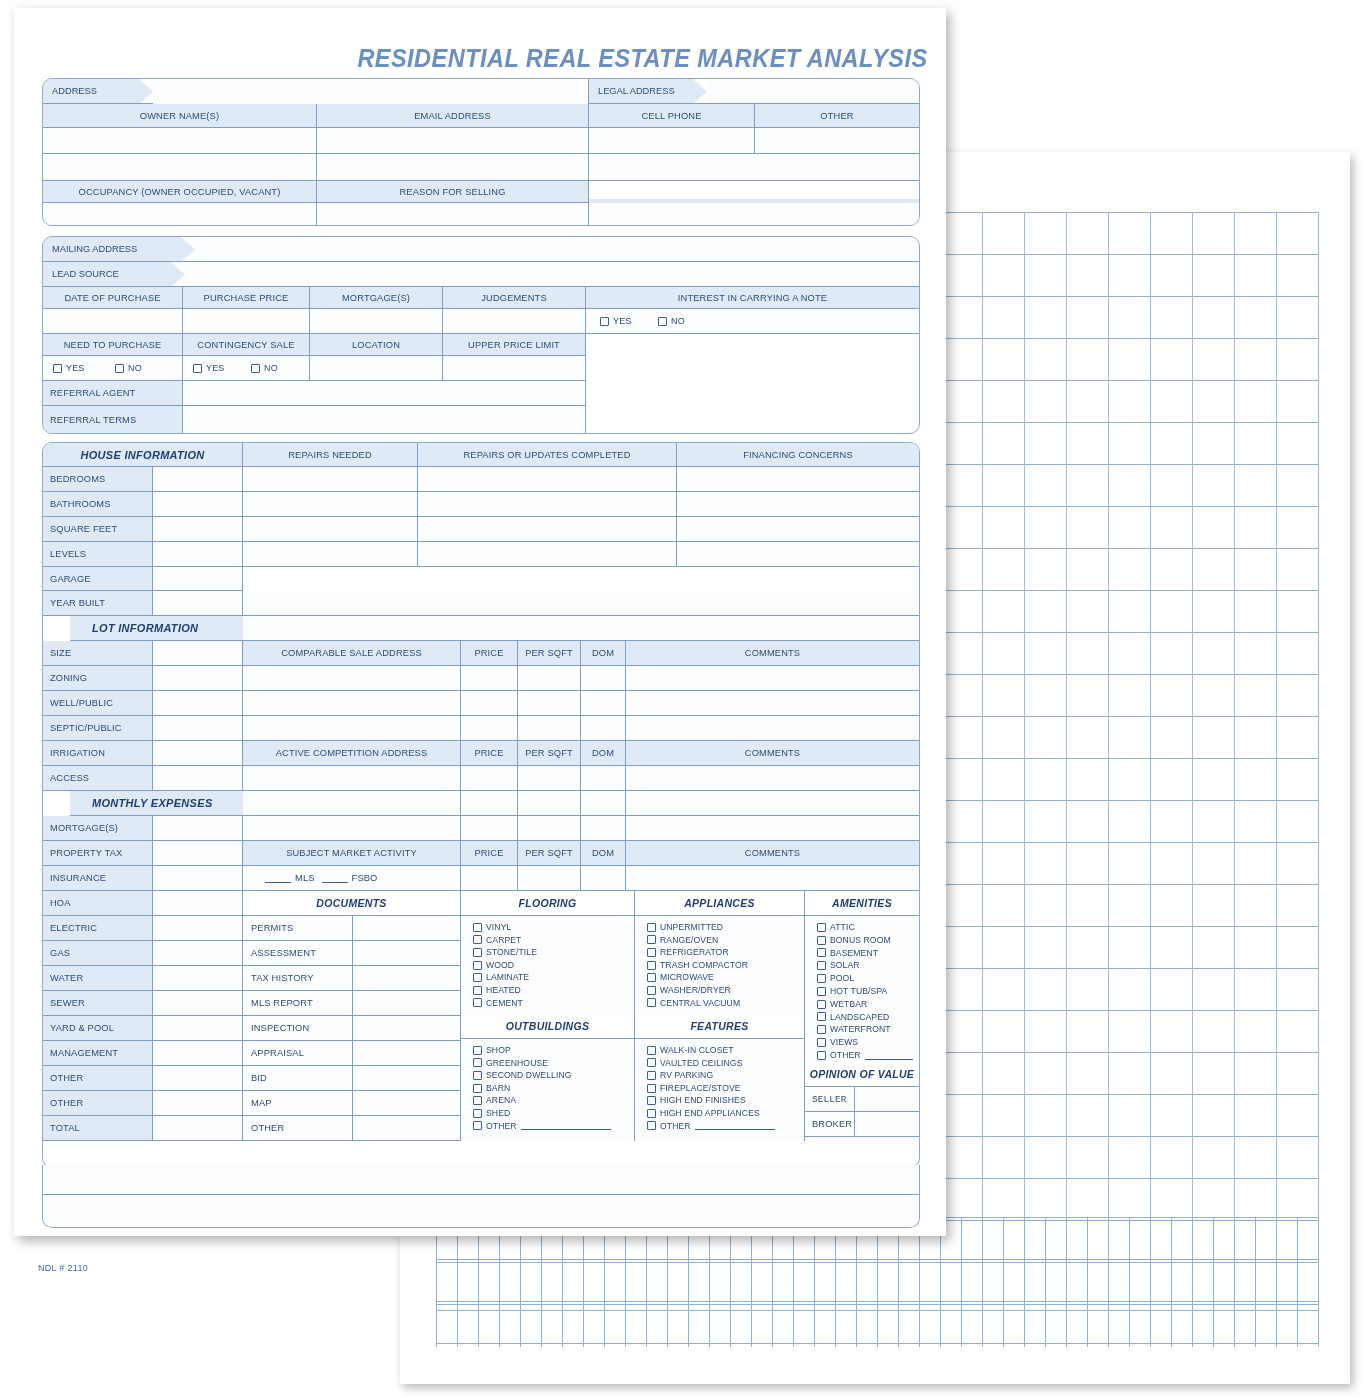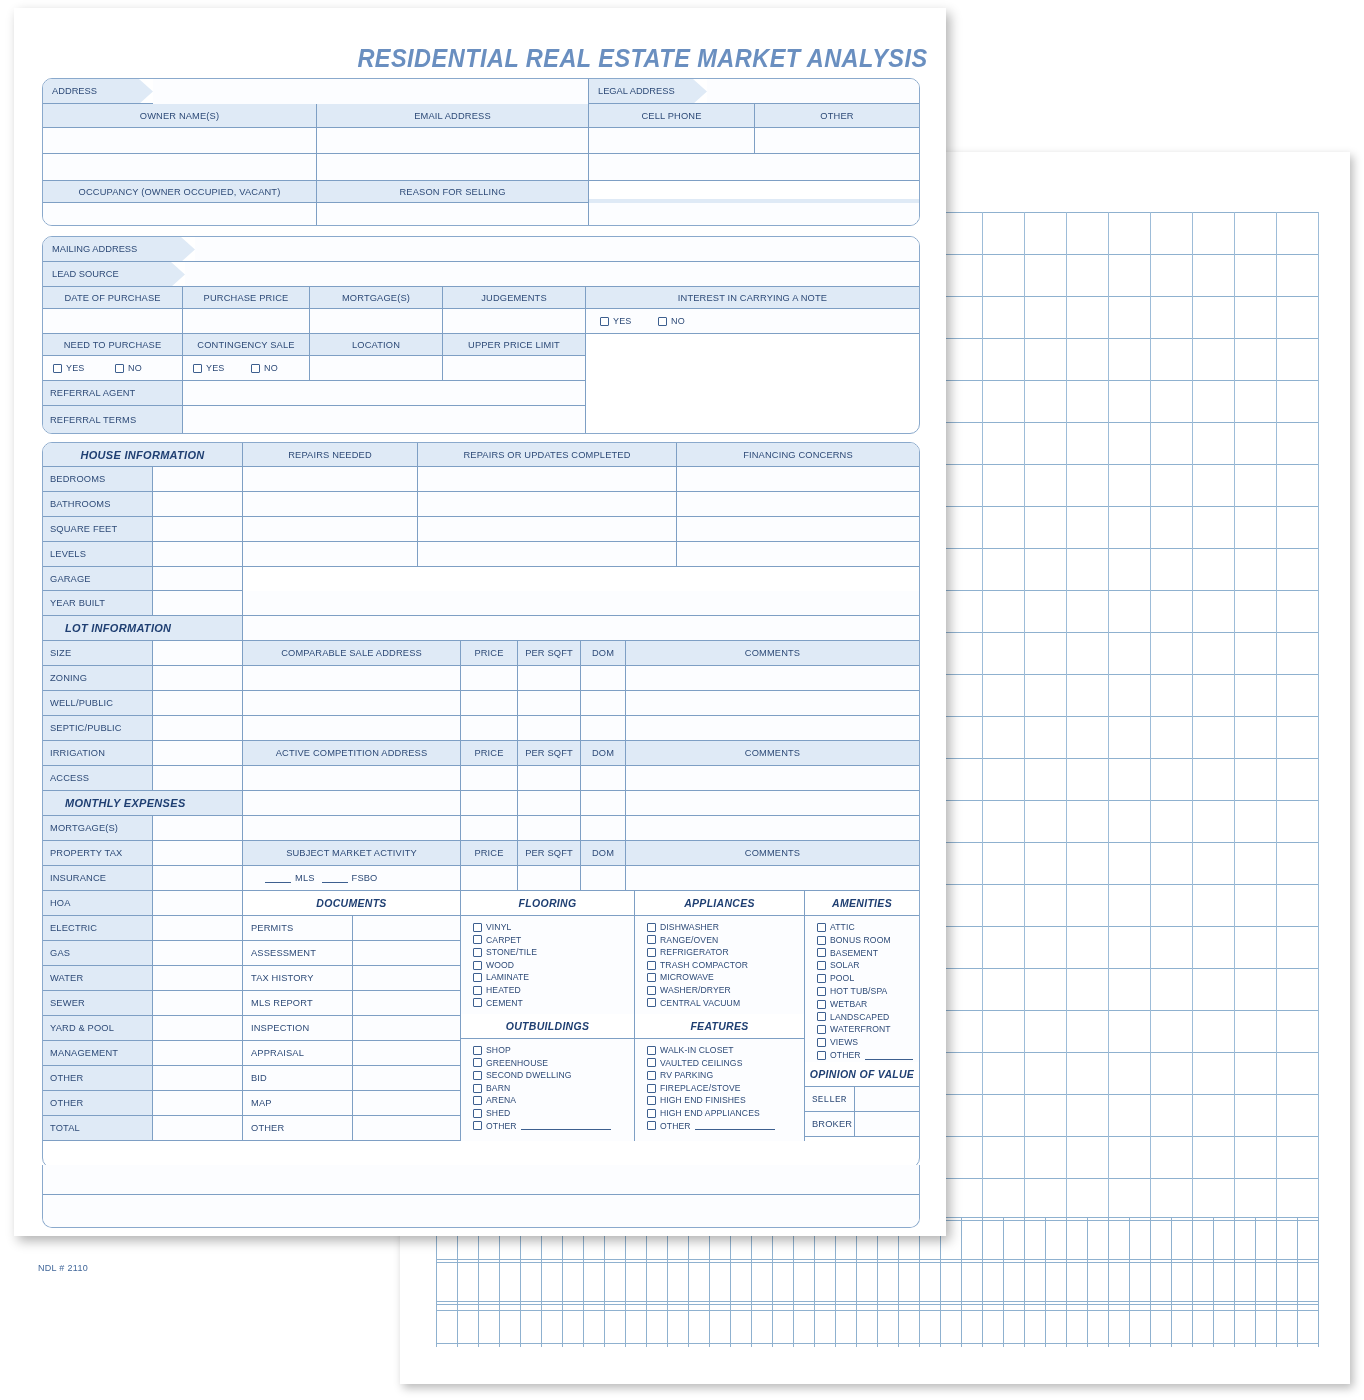--- a/index.html
+++ b/index.html
@@ -88,21 +88,21 @@
   .cell.inp{ background:#fcfdff; }
   .cell.nb-r{ border-right:none; }
   .cell.nb-b{ border-bottom:none; }
   .sect{
     background:#dfeaf6;
     font-style:italic; font-weight:bold;
     font-size:11px; color:#1f3f72;
     justify-content:center;
     letter-spacing:0.3px;
   }
-  .sect.left{ justify-content:flex-start; padding-left:22px; }
+  .sect.left{ justify-content:flex-start; padding-left:22px;margin-left:27px; }
   .grouphdr{
     background:#ffffff;
     font-style:italic; font-weight:bold;
     font-size:10.5px; color:#1f3f72;
     justify-content:center;
     letter-spacing:0.3px;
   }
 
   
   .tab{
@@ -514,21 +514,21 @@
           <span class="cb"></span>
           <span>OTHER</span>
           <span class="ul" style="width:90px;"></span>
         </div>
     </div>
 
     <div class="cell inp nb-b" style="left:592px;top:473px;width:170px;height:98px;"></div>
     <div class="cblist" style="left:604px;top:478px;width:160px;">
       <div>
           <span class="cb"></span>
-          <span>DISHWASHER</span>
+          <span>UNPERMITTED</span>
         </div>
       <div>
           <span class="cb"></span>
           <span>RANGE/OVEN</span>
         </div>
       <div>
           <span class="cb"></span>
           <span>REFRIGERATOR</span>
         </div>
       <div>

